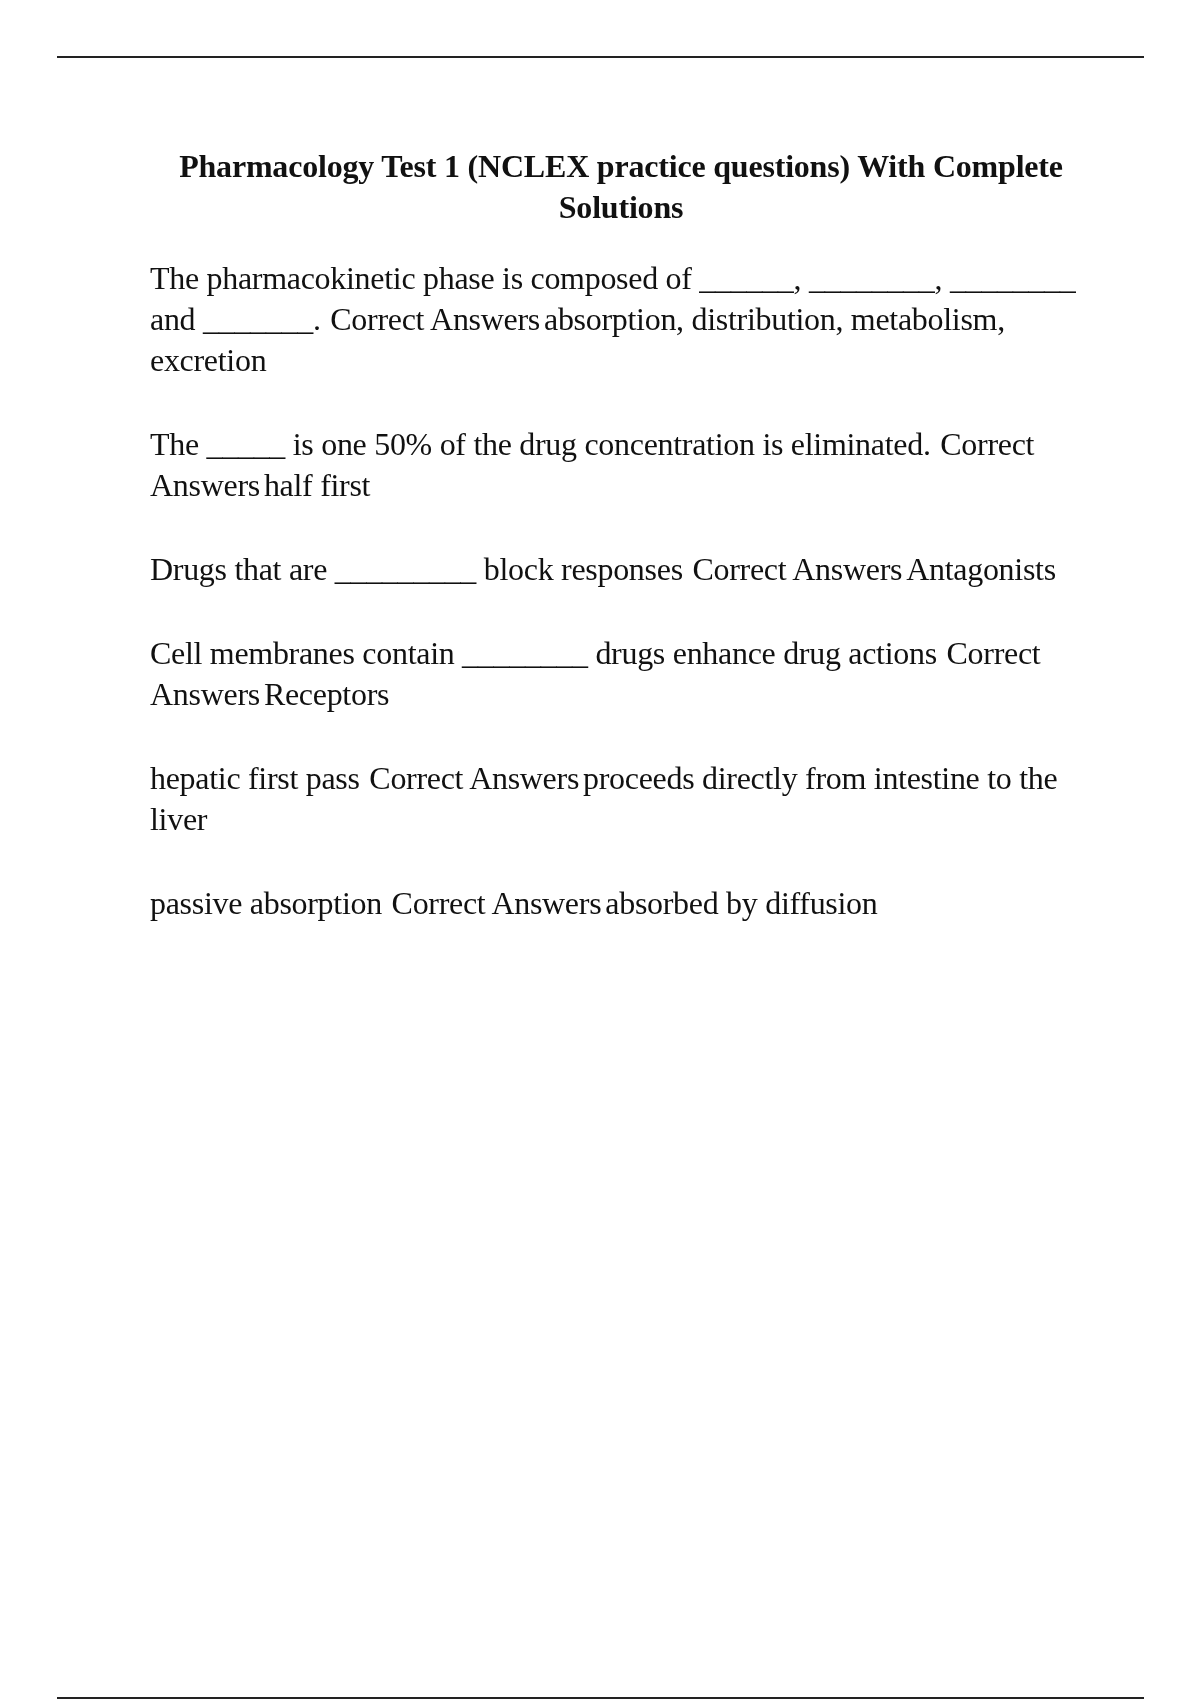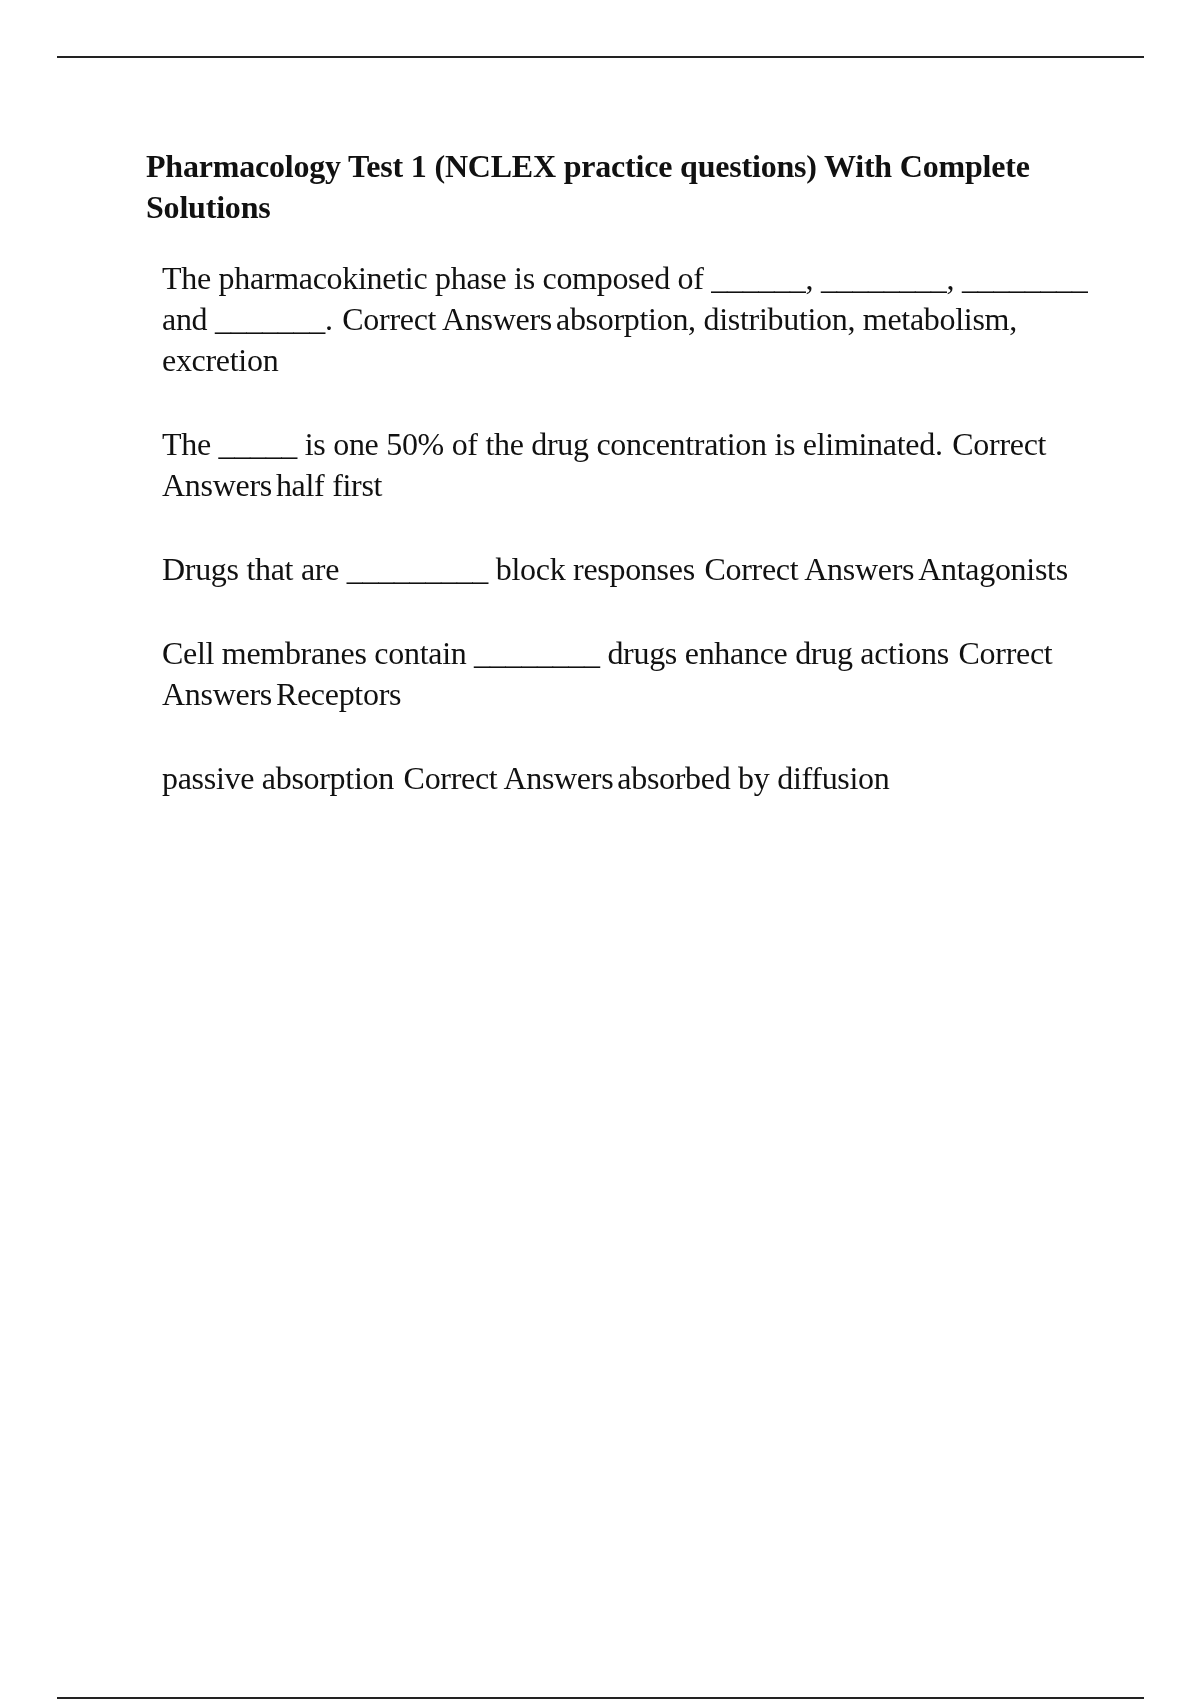--- a/index.html
+++ b/index.html
@@ -2,40 +2,41 @@
 <html><head>
   <meta charset="utf-8">
   <style>
     html, body { margin: 0; padding: 0; background: #ffffff; }
     body { width: 1200px; height: 1700px; position: relative; overflow: hidden;
            font-family: "Liberation Serif", "DejaVu Serif", serif; color: #111; }
     .rule { position: absolute; left: 57px; width: 1087px; height: 2px; background: #222; }
     .rule.top { top: 56px; }
     .rule.bottom { top: 1697px; }
     .content { position: absolute; left: 146px; top: 146px; width: 950px; }
-    .title { font-weight: bold; font-size: 32px; line-height: 41px; margin: 0 0 30px 0; letter-spacing: -0.2px; }
-    .qa { font-size: 32px; line-height: 41px; margin: 0 0 43px 16px; letter-spacing: -0.3px; }
+    .title { font-weight: bold; font-size: 32px; line-height: 41px; margin: 0 0 30px 0; letter-spacing: -0.2px; text-align: center; }
+    .qa { font-size: 32px; line-height: 41px; margin: 0 0 43px 4px; letter-spacing: -0.3px; }
     .qa .label { margin: 0 4px 0 2px; }
   </style>
 </head>
 <body>
 
 <div class="rule top"></div>
 
 <div class="content">
   <h1 class="title">Pharmacology Test 1 (NCLEX practice questions) With Complete Solutions</h1>
 
   <p class="qa"><span>The pharmacokinetic phase is composed of ______, ________, ________ and _______.</span> <span class="label">Correct Answers</span><span>absorption, distribution, metabolism, excretion</span></p>
 
   <p class="qa"><span>The _____ is one 50% of the drug concentration is eliminated.</span> <span class="label">Correct Answers</span><span>half first</span></p>
 
 
   <p class="qa"><span>Drugs that are _________ block responses</span> <span class="label">Correct Answers</span><span>Antagonists</span></p>
 
   <p class="qa"><span>Cell membranes contain ________ drugs enhance drug actions</span> <span class="label">Correct Answers</span><span>Receptors</span></p>
 
 
+  <p class="qa"><span>hepatic first pass</span> <span class="label">Correct Answers</span><span>proceeds directly from intestine to the liver</span></p>
 
 
   <p class="qa"><span>passive absorption</span> <span class="label">Correct Answers</span><span>absorbed by diffusion</span></p>
 </div>
 
 <div class="rule bottom"></div>
 
 </body></html>

